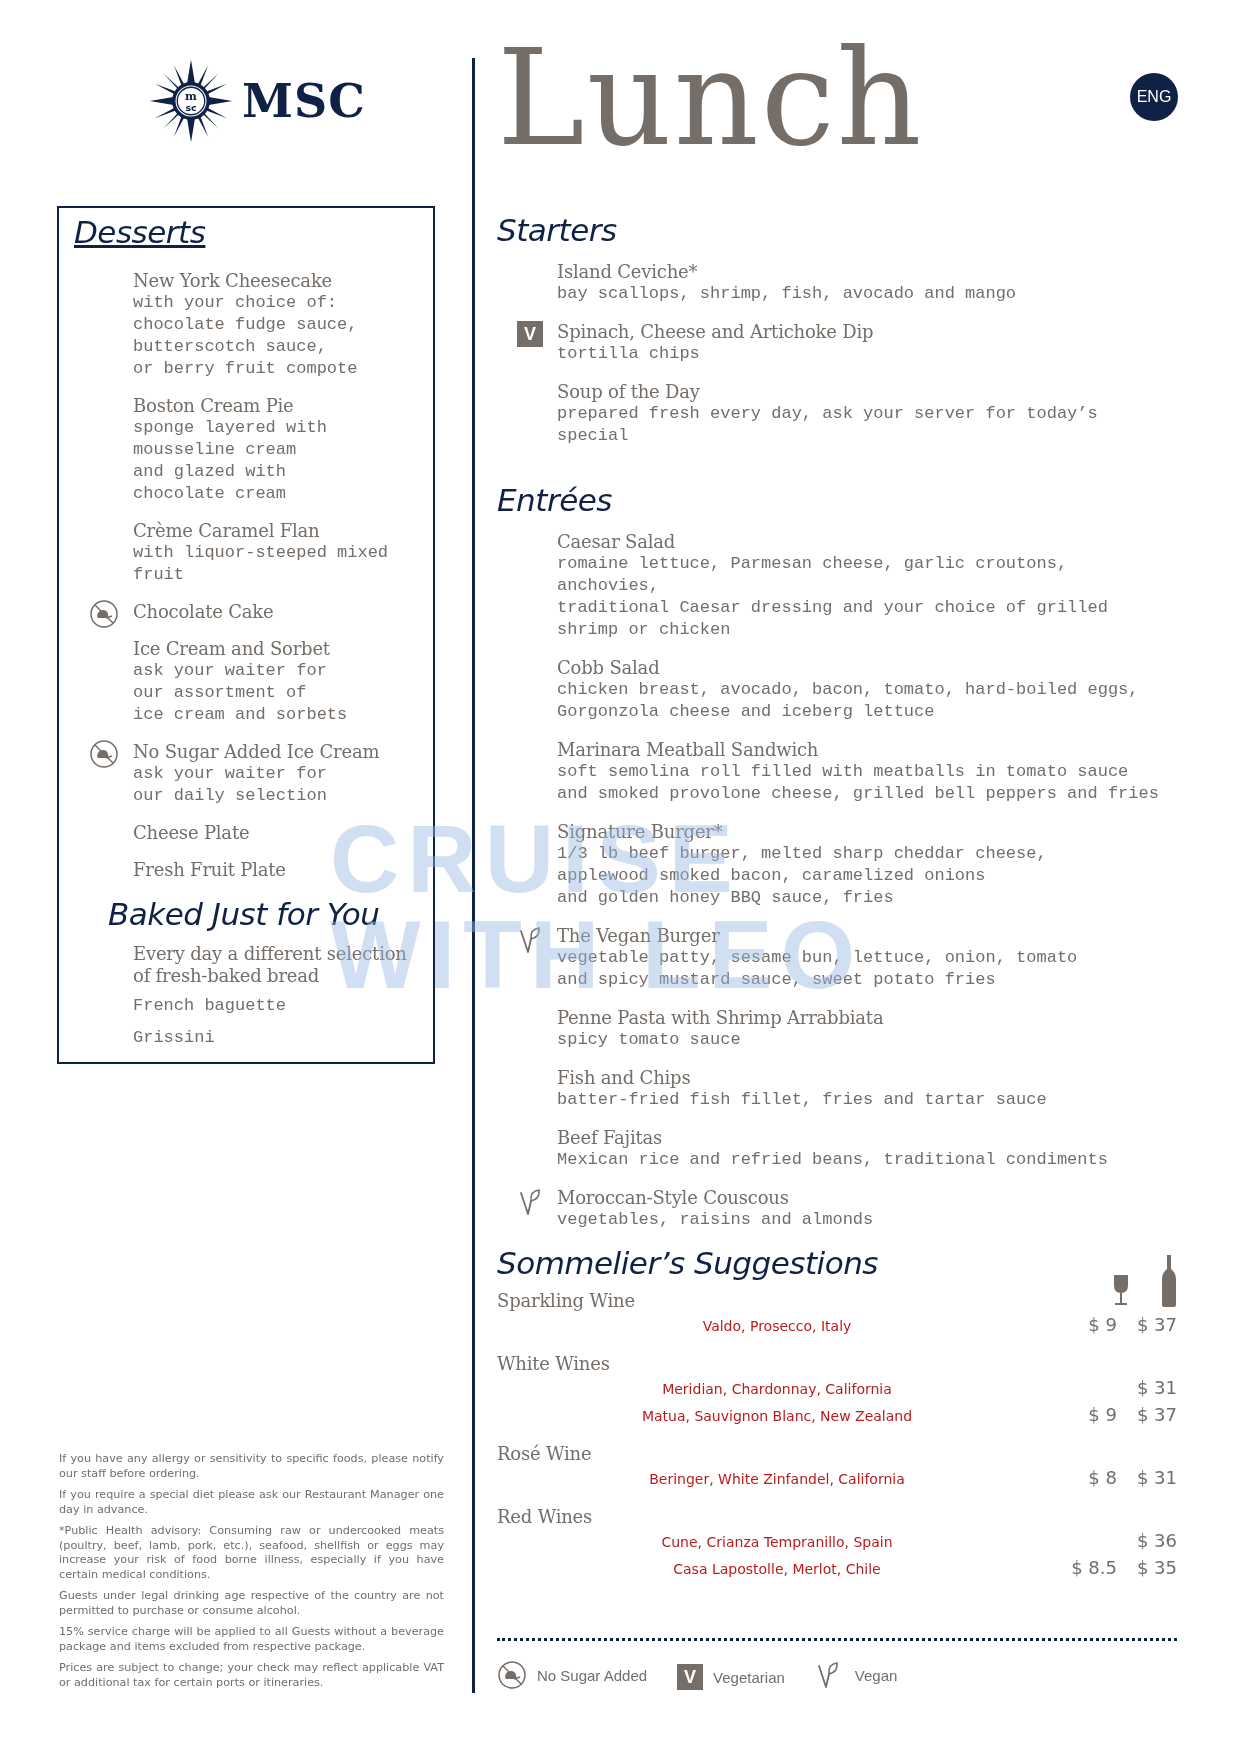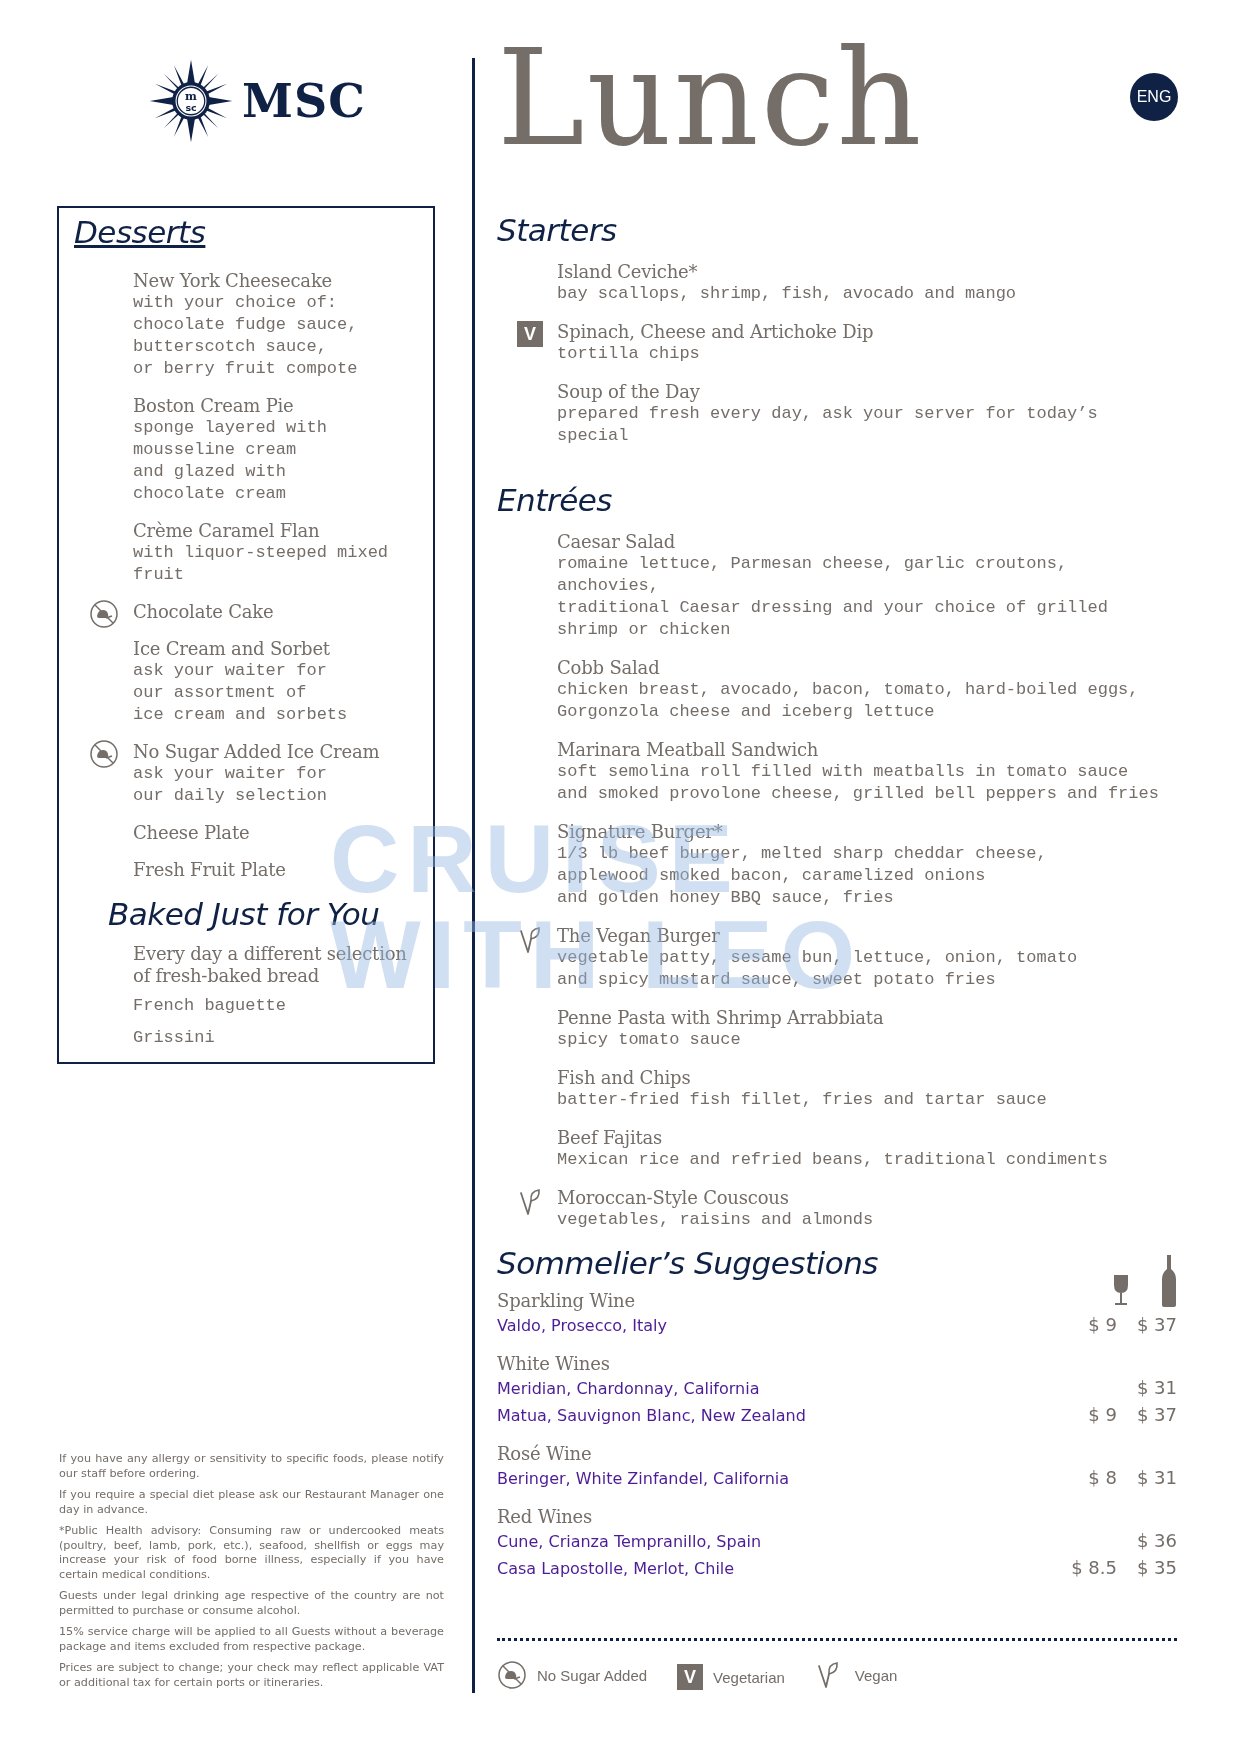--- a/index.html
+++ b/index.html
@@ -39,21 +39,21 @@
   .menu-list { margin-left: 60px; }
   .entry { position: relative; margin-bottom: 16px; }
   .entry .icon-slot { position: absolute; left: -40px; top: 0px; }
 
   .veg-badge { width: 26px; height: 26px; background: #746d68; color: #fff; font-family: "Liberation Sans", sans-serif; font-weight: bold; font-size: 18px; display: flex; align-items: center; justify-content: center; }
   .nosugar-icon, .vegan-icon { width: 30px; height: 30px; display: block; }
 
   
   .wine-group { margin-bottom: 14px; }
   .wine-row { display: flex; align-items: baseline; }
-  .wine-name { flex: 1; font-family: "DejaVu Sans", sans-serif; color: #4c1d95; font-size: 16px; line-height: 26px; }
+  .wine-name { flex: 1; font-family: "DejaVu Sans", sans-serif; color: #b91c1c; font-size: 14px; line-height: 26px; text-align: center; }
   .price { font-family: "DejaVu Sans", sans-serif; color: #746d68; font-size: 18px; text-align: right; line-height: 26px; }
   .price.glass { width: 60px; }
   .price.bottle { width: 60px; }
 
   .wine-icons { position: absolute; right: 0; top: 0; display: flex; gap: 30px; align-items: flex-end; }
 
   .dotted { position: absolute; left: 497px; top: 1638px; width: 680px; border-top: 3px dotted #0f2145; }
 
   .legend { position: absolute; left: 497px; top: 1660px; display: flex; align-items: flex-end; gap: 30px; }
   .legend-item { display: flex; align-items: center; gap: 10px; font-family: "Liberation Sans", sans-serif; color: #746d68; font-size: 15px; }

